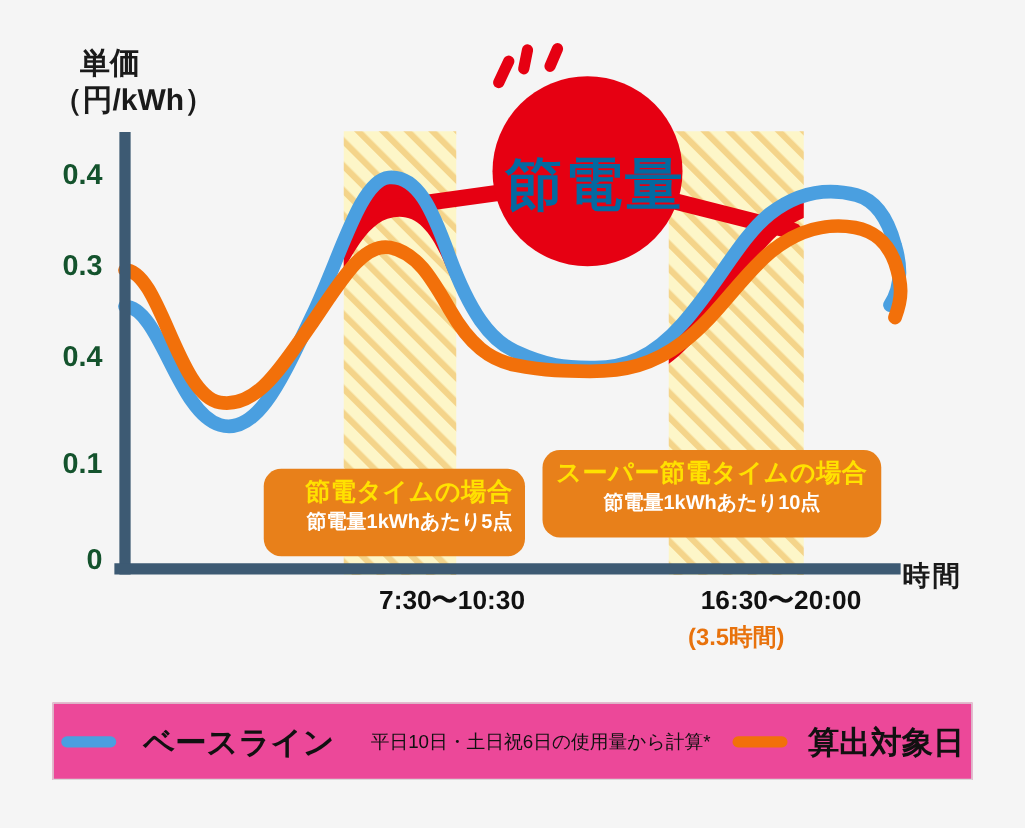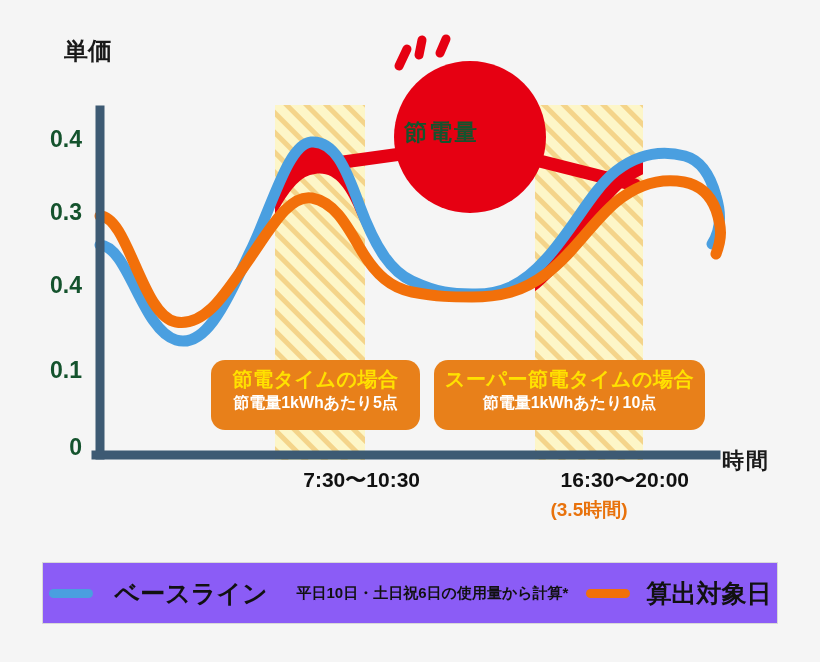--- a/index.html
+++ b/index.html
@@ -84,49 +84,49 @@
     color:#ffffff;
     font-size:16px;
     font-weight:bold;
     letter-spacing:0px;
     line-height:20px;
     margin-top:2px;
   }
 
   .callout-label{
     position:absolute;
-    color:#14532d;
-    font-size:23px;
+    color:#0369a1;
+    font-size:46px;
     font-weight:bold;
     letter-spacing:2px;
     white-space:nowrap;
   }
 
   .legend{
     position:absolute;
     left:42px;top:562px;
     width:736px;height:62px;
-    background:#8b5cf6;
+    background:#ec4899;
     border:1px solid #d8d8d8;
     box-sizing:border-box;
     display:flex;
     align-items:center;
     justify-content:center;
     gap:0px;
   }
   .legend-swatch{
     width:44px;height:9px;border-radius:5px;display:inline-block;
   }
   .sw-blue{background:#4a9fe0;}
   .sw-orange{background:#f2700a;}
   .legend-text{
     font-size:25px;font-weight:bold;color:#111;white-space:nowrap;
   }
   .legend-note{
-    font-size:15px;font-weight:bold;color:#111;white-space:nowrap;margin-left:15px;
+    font-size:15px;font-weight:normal;color:#111;white-space:nowrap;margin-left:15px;
   }
   .gap-a{width:22px;}
   .gap-b{width:14px;}
   .gap-c{width:18px;}
   .gap-d{width:16px;}
 </style>
 </head>
 <body>
 
 <div id="root">
@@ -203,33 +203,34 @@
         <path d="M 399,66 L 407,49" stroke="#e60012" stroke-width="9" stroke-linecap="round"></path>
         <path d="M 419,55 L 422,40" stroke="#e60012" stroke-width="9" stroke-linecap="round"></path>
         <path d="M 440,53 L 446,39" stroke="#e60012" stroke-width="9" stroke-linecap="round"></path>
       </g>
 
       <circle cx="470" cy="137" r="76" fill="#e60012"></circle>
     </svg>
 
     <div class="axis-title" id="y-axis-title">
       <span>単価</span>
+      <span class="l2">（円/kWh）</span>
     </div>
 
     <div class="axis-title" id="x-axis-title">時間</div>
 
     <div class="ytick" style="left:22px;top:126px;">0.4</div>
     <div class="ytick" style="left:22px;top:199px;">0.3</div>
     <div class="ytick" style="left:22px;top:272px;">0.4</div>
     <div class="ytick" style="left:22px;top:357px;">0.1</div>
     <div class="ytick" style="left:22px;top:434px;">0</div>
 
     <div class="callout-label" style="left:404px;top:117px;">節電量</div>
 
-    <div class="badge" style="left:211px;top:360px;width:209px;height:70px;">
+    <div class="badge" style="left:211px;top:375px;width:209px;height:70px;text-align:right;">
       <span class="b1">節電タイムの場合</span>
       <span class="b2">節電量1kWhあたり5点</span>
     </div>
     <div class="badge" style="left:434px;top:360px;width:271px;height:70px;">
       <span class="b1">スーパー節電タイムの場合</span>
       <span class="b2">節電量1kWhあたり10点</span>
     </div>
 
     <div class="xlabel" style="left:220px;top:466px;width:200px;">
       <span class="time">7:30〜10:30</span>

